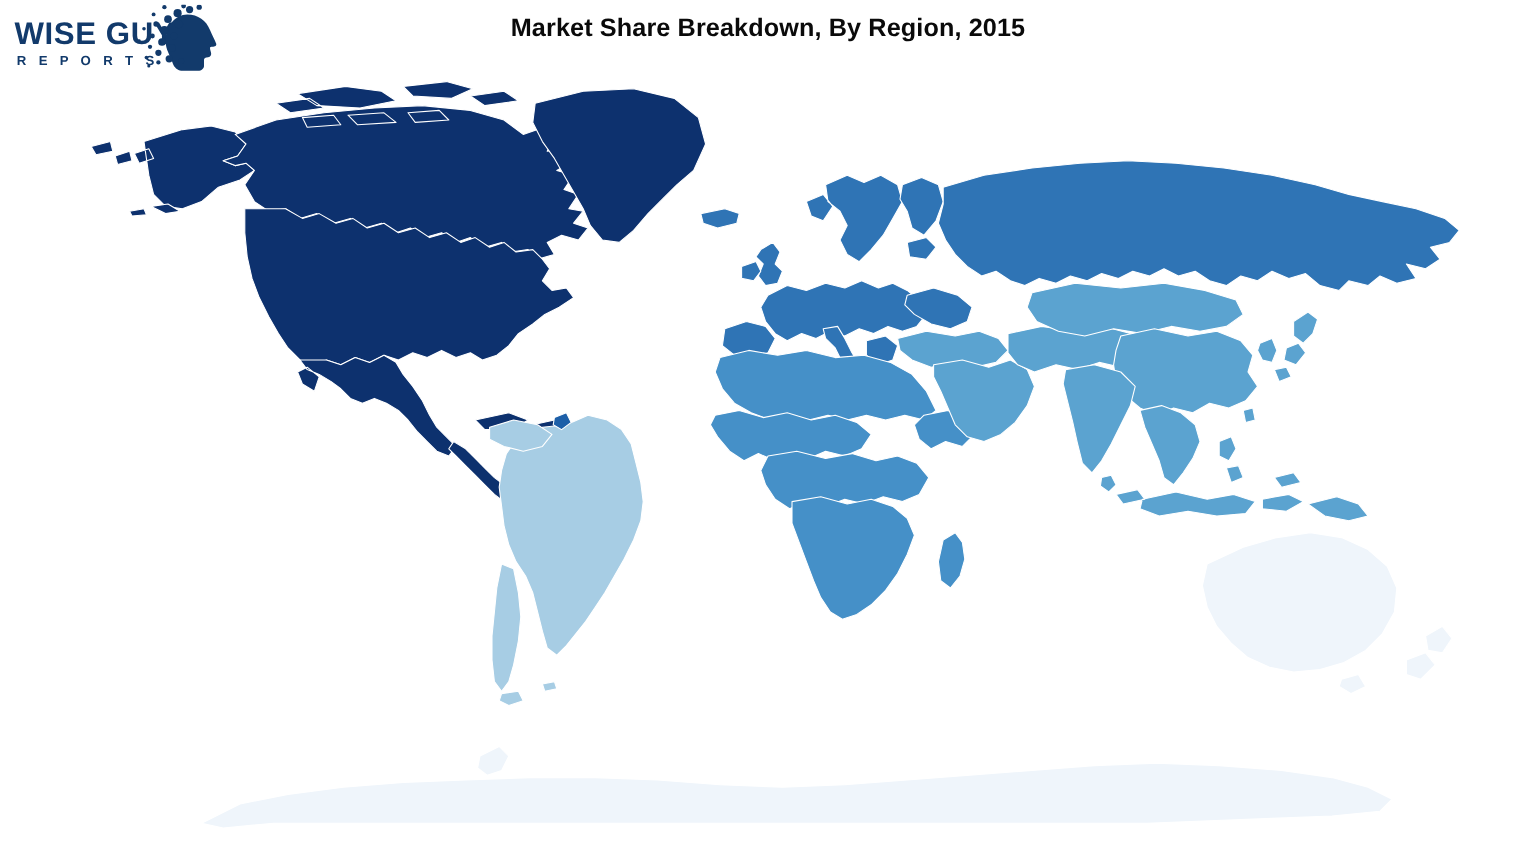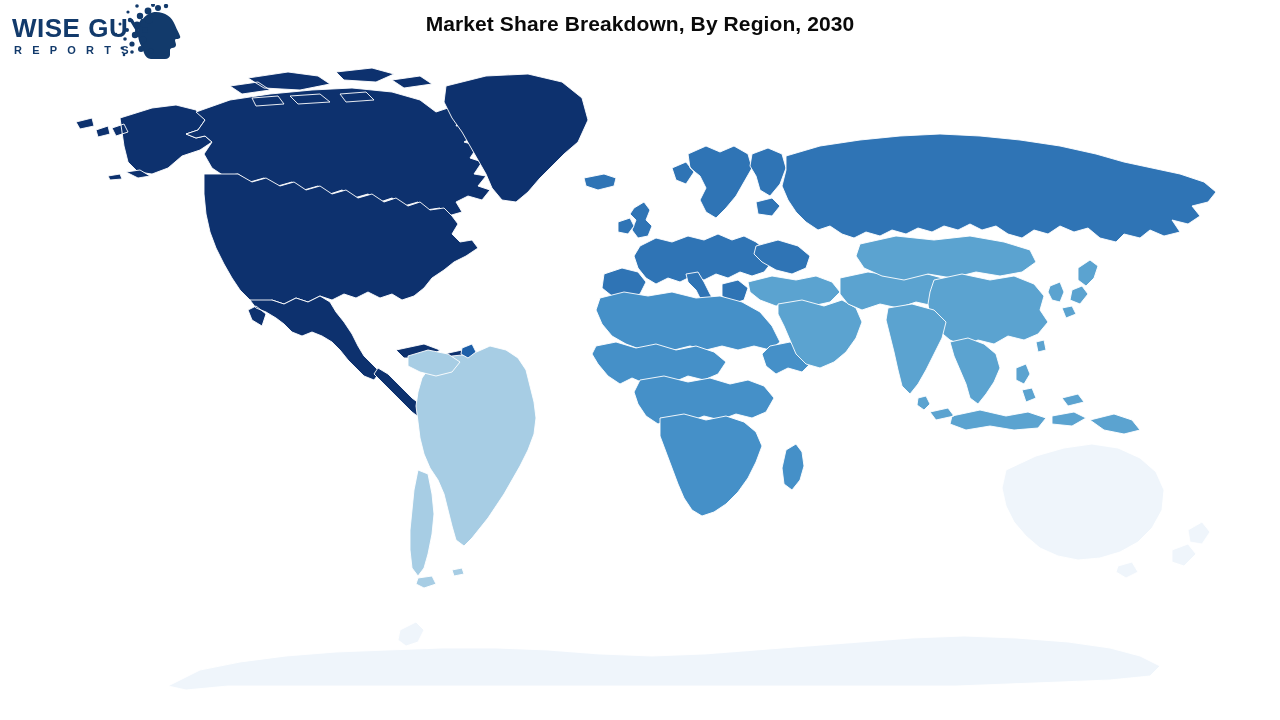--- a/index.html
+++ b/index.html
@@ -112,21 +112,21 @@
         <circle cx="145" cy="1" r="2.0"></circle>
         <circle cx="158" cy="2" r="2.2"></circle>
         <circle cx="129" cy="2" r="1.8"></circle>
         <circle cx="120" cy="8" r="1.6"></circle>
         <circle cx="108" cy="30" r="1.2"></circle>
         <circle cx="116" cy="51" r="1.3"></circle>
       </g>
     </svg>
   </div>
 
-  <div id="chart-title" style="color: rgb(10, 10, 10);">Market Share Breakdown, By Region, 2030</div>
+  <div id="chart-title" style="color: rgb(10, 10, 10);">Market Share Breakdown, By Region, 2015</div>
 
   <div id="map-wrap">
     <svg id="world-map" viewBox="0 0 1280 670" xmlns="http://www.w3.org/2000/svg">
 
       <g fill="#0d316e">
 
         <path d="M120,68 L152,58 L176,55 L196,60 L205,70 L198,80 L186,84 L196,88 L205,86
                  L212,92 L200,100 L182,106 L168,118 L152,124 L138,122 L128,112 L124,96 Z
                  M112,78 L124,74 L128,82 L116,86 Z
                  M96,80 L108,76 L110,84 L98,87 Z

